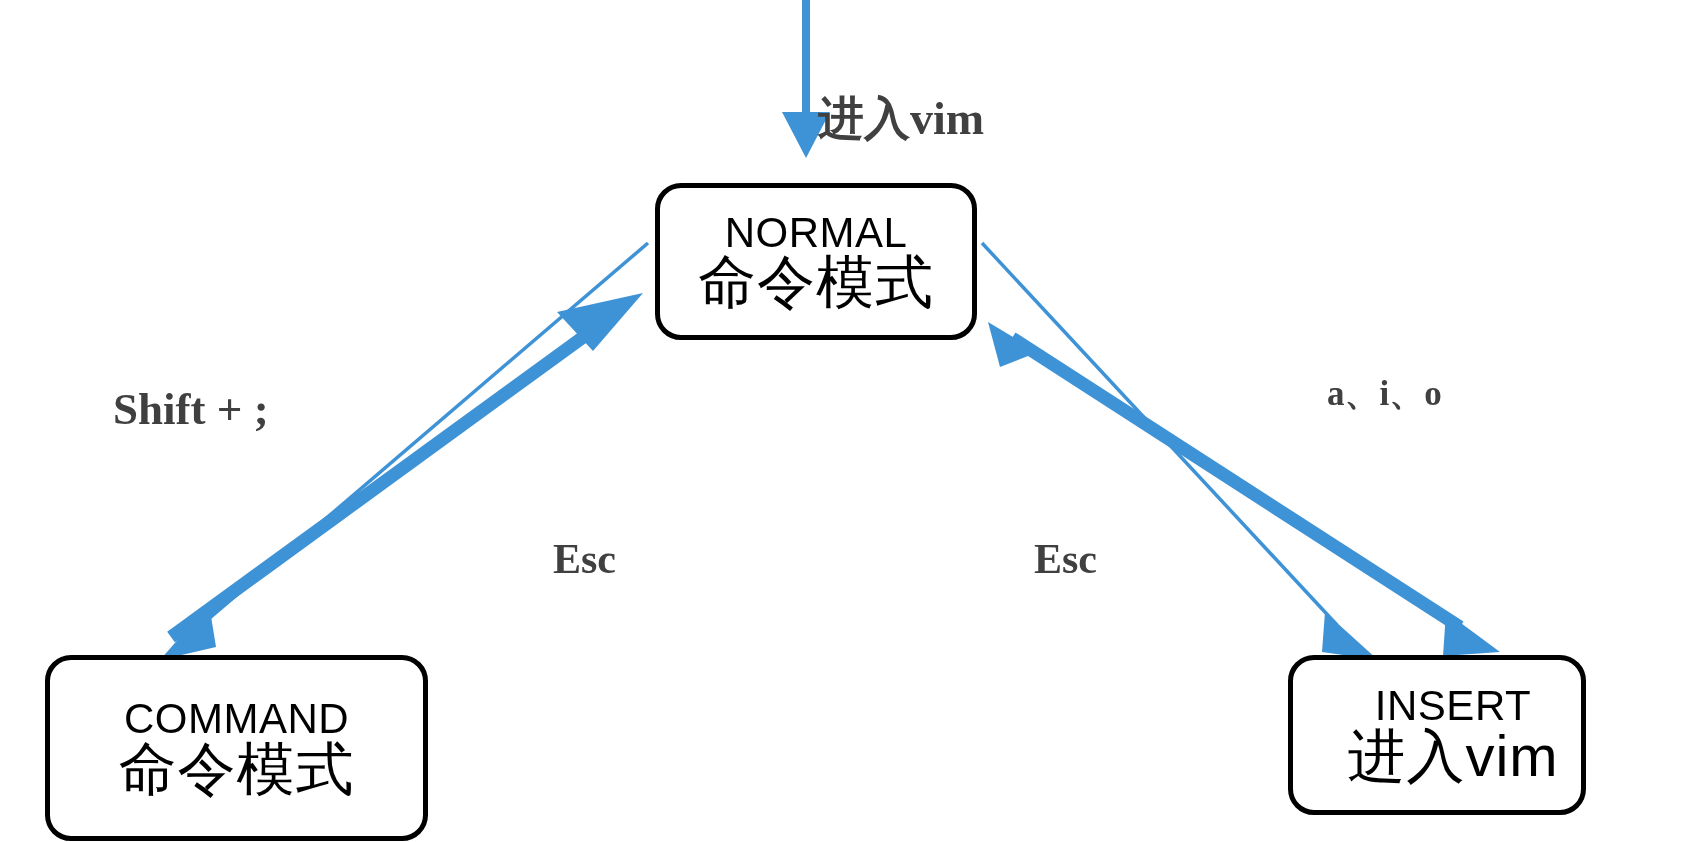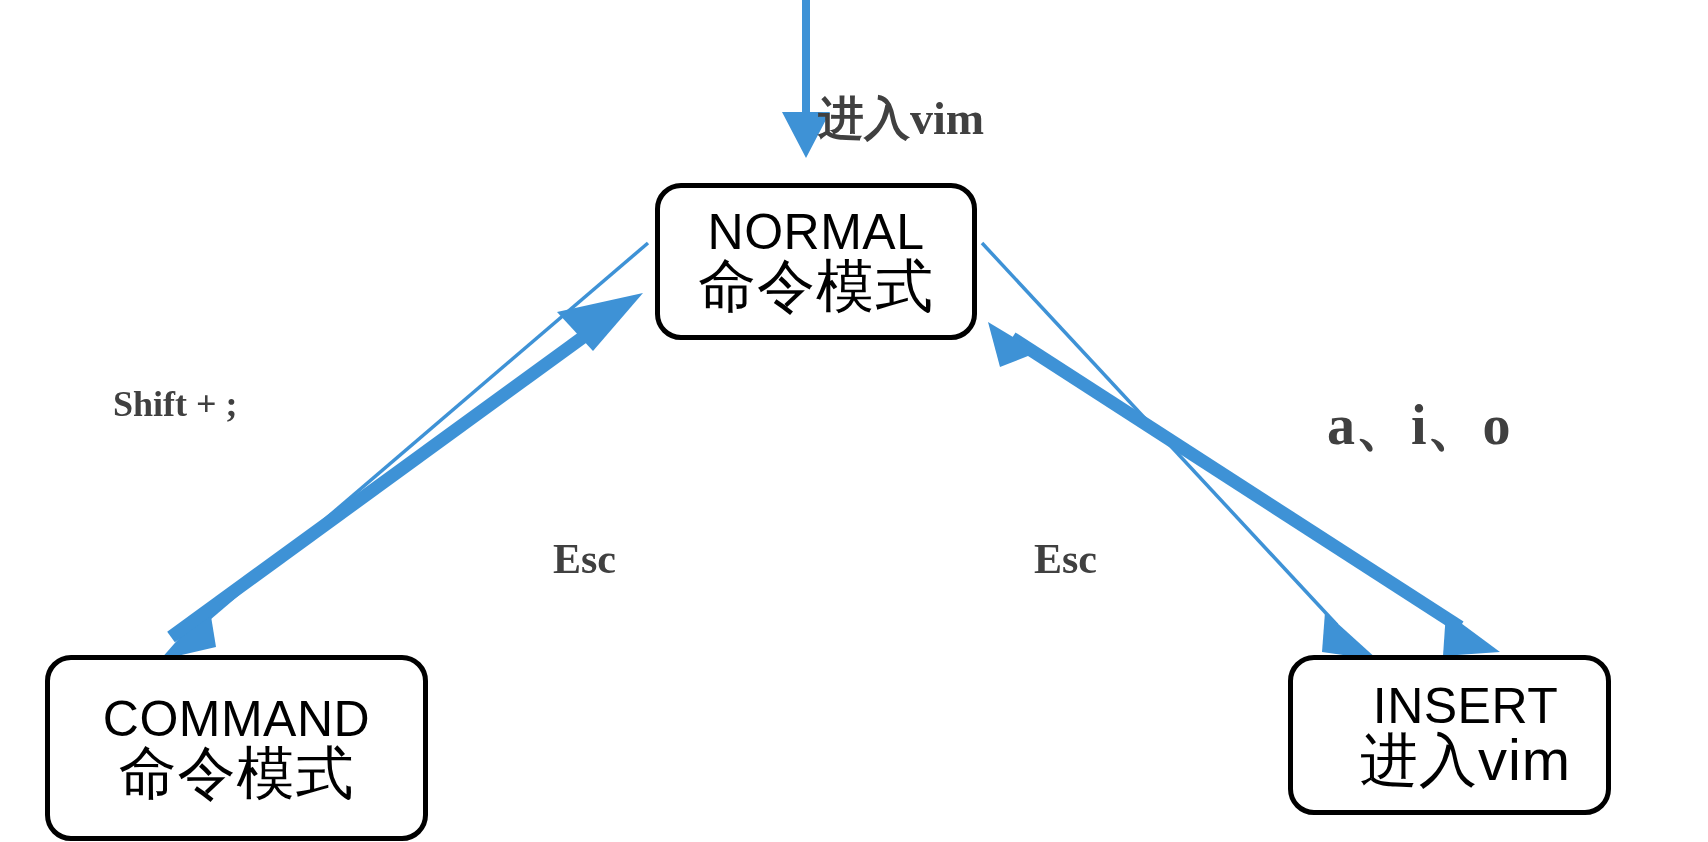--- a/index.html
+++ b/index.html
@@ -30,21 +30,21 @@
     background: #ffffff;
     display: flex;
     flex-direction: column;
     align-items: center;
     justify-content: center;
     line-height: 1.02;
     color: #000000;
     font-family: "Liberation Sans", "DejaVu Sans", sans-serif;
   }
   .node .latin {
-    font-size: 50px;
+    font-size: 42px;
     font-weight: 400;
     letter-spacing: 0.5px;
     white-space: nowrap;
   }
   .node .cjk {
     font-size: 58px;
     font-weight: 400;
     letter-spacing: 1px;
     white-space: nowrap;
     margin-top: -2px;
@@ -57,46 +57,46 @@
   }
   #node-command {
     left: 45px;
     top: 655px;
     width: 383px;
     height: 186px;
   }
   #node-insert {
     left: 1288px;
     top: 655px;
-    width: 323px;
+    width: 298px;
     height: 160px;
     padding-left: 32px;
   }
   .edge-label {
     position: absolute;
     color: #404040;
     font-weight: 700;
     white-space: nowrap;
     font-family: Liberation Serif, serif;
   }
   #label-enter {
     left: 818px;
     top: 88px;
     font-size: 46px;
     letter-spacing: 0px;
   }
   #label-shift {
     left: 113px;
     top: 383px;
-    font-size: 36px;
+    font-size: 45px;
   }
   #label-aio {
     left: 1327px;
-    top: 388px;
-    font-size: 56px;
+    top: 370px;
+    font-size: 35px;
   }
   #label-esc-left {
     left: 553px;
     top: 535px;
     font-size: 42px;
   }
   #label-esc-right {
     left: 1034px;
     top: 535px;
     font-size: 42px;

